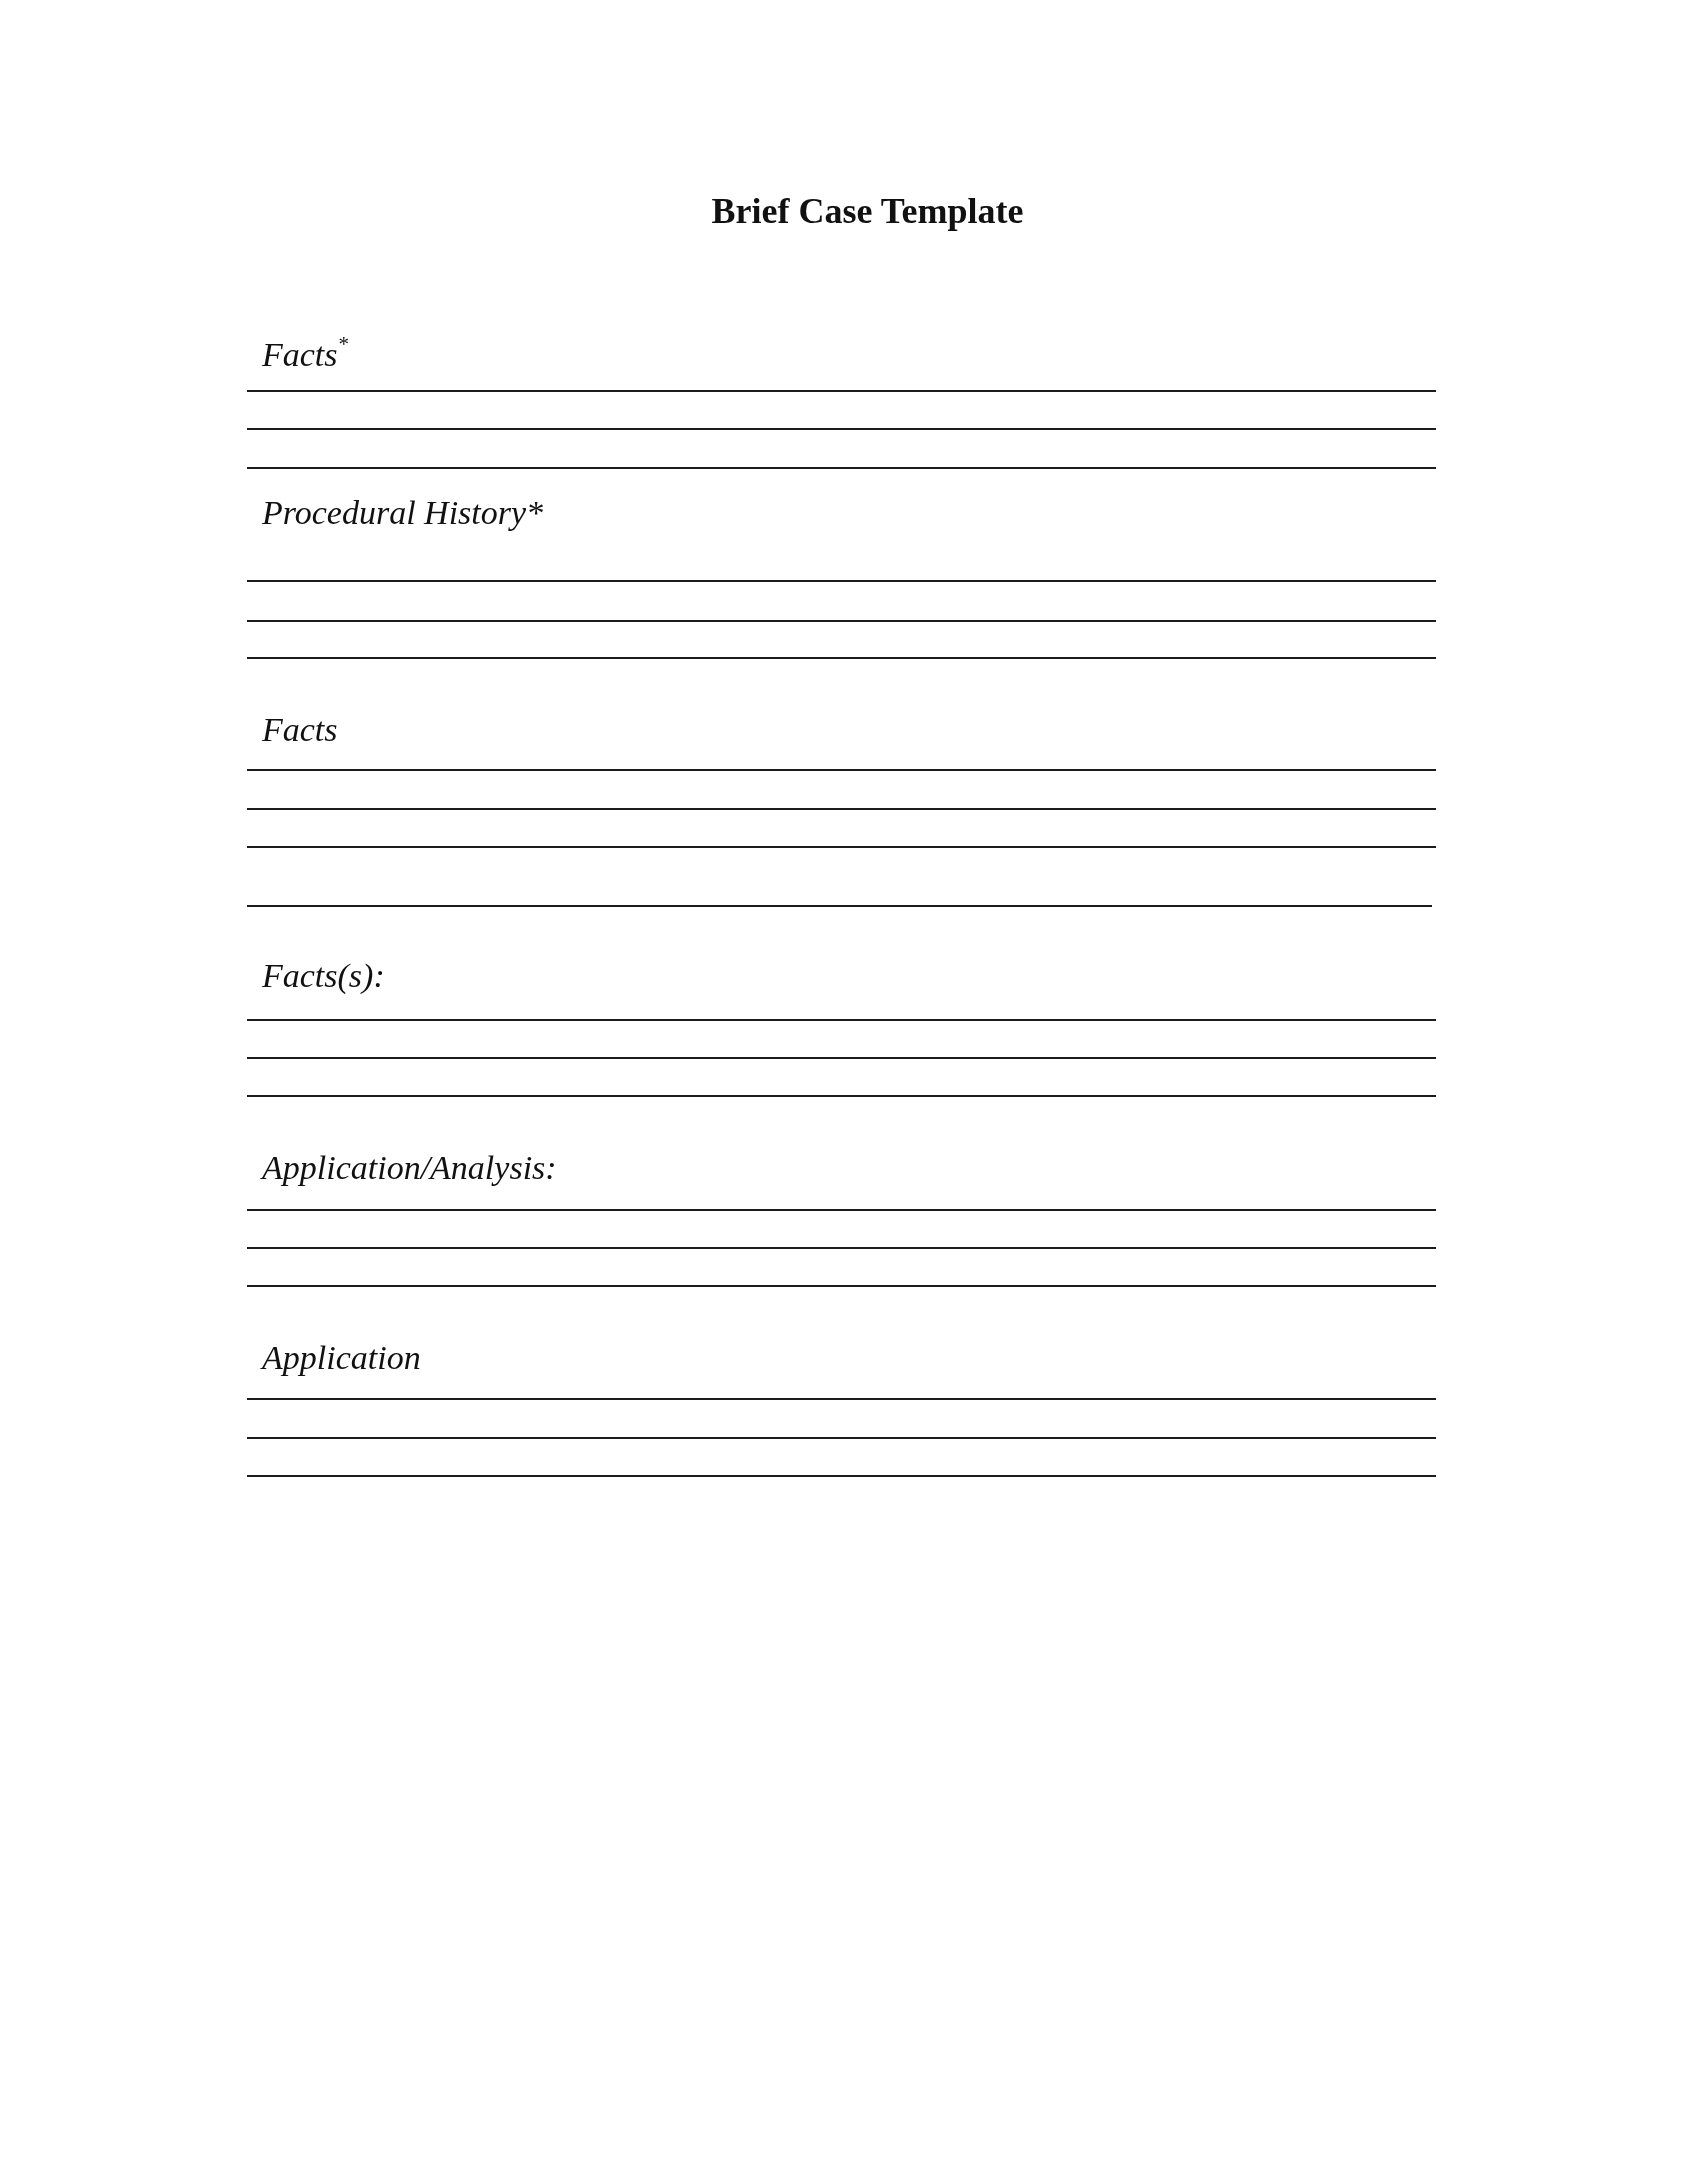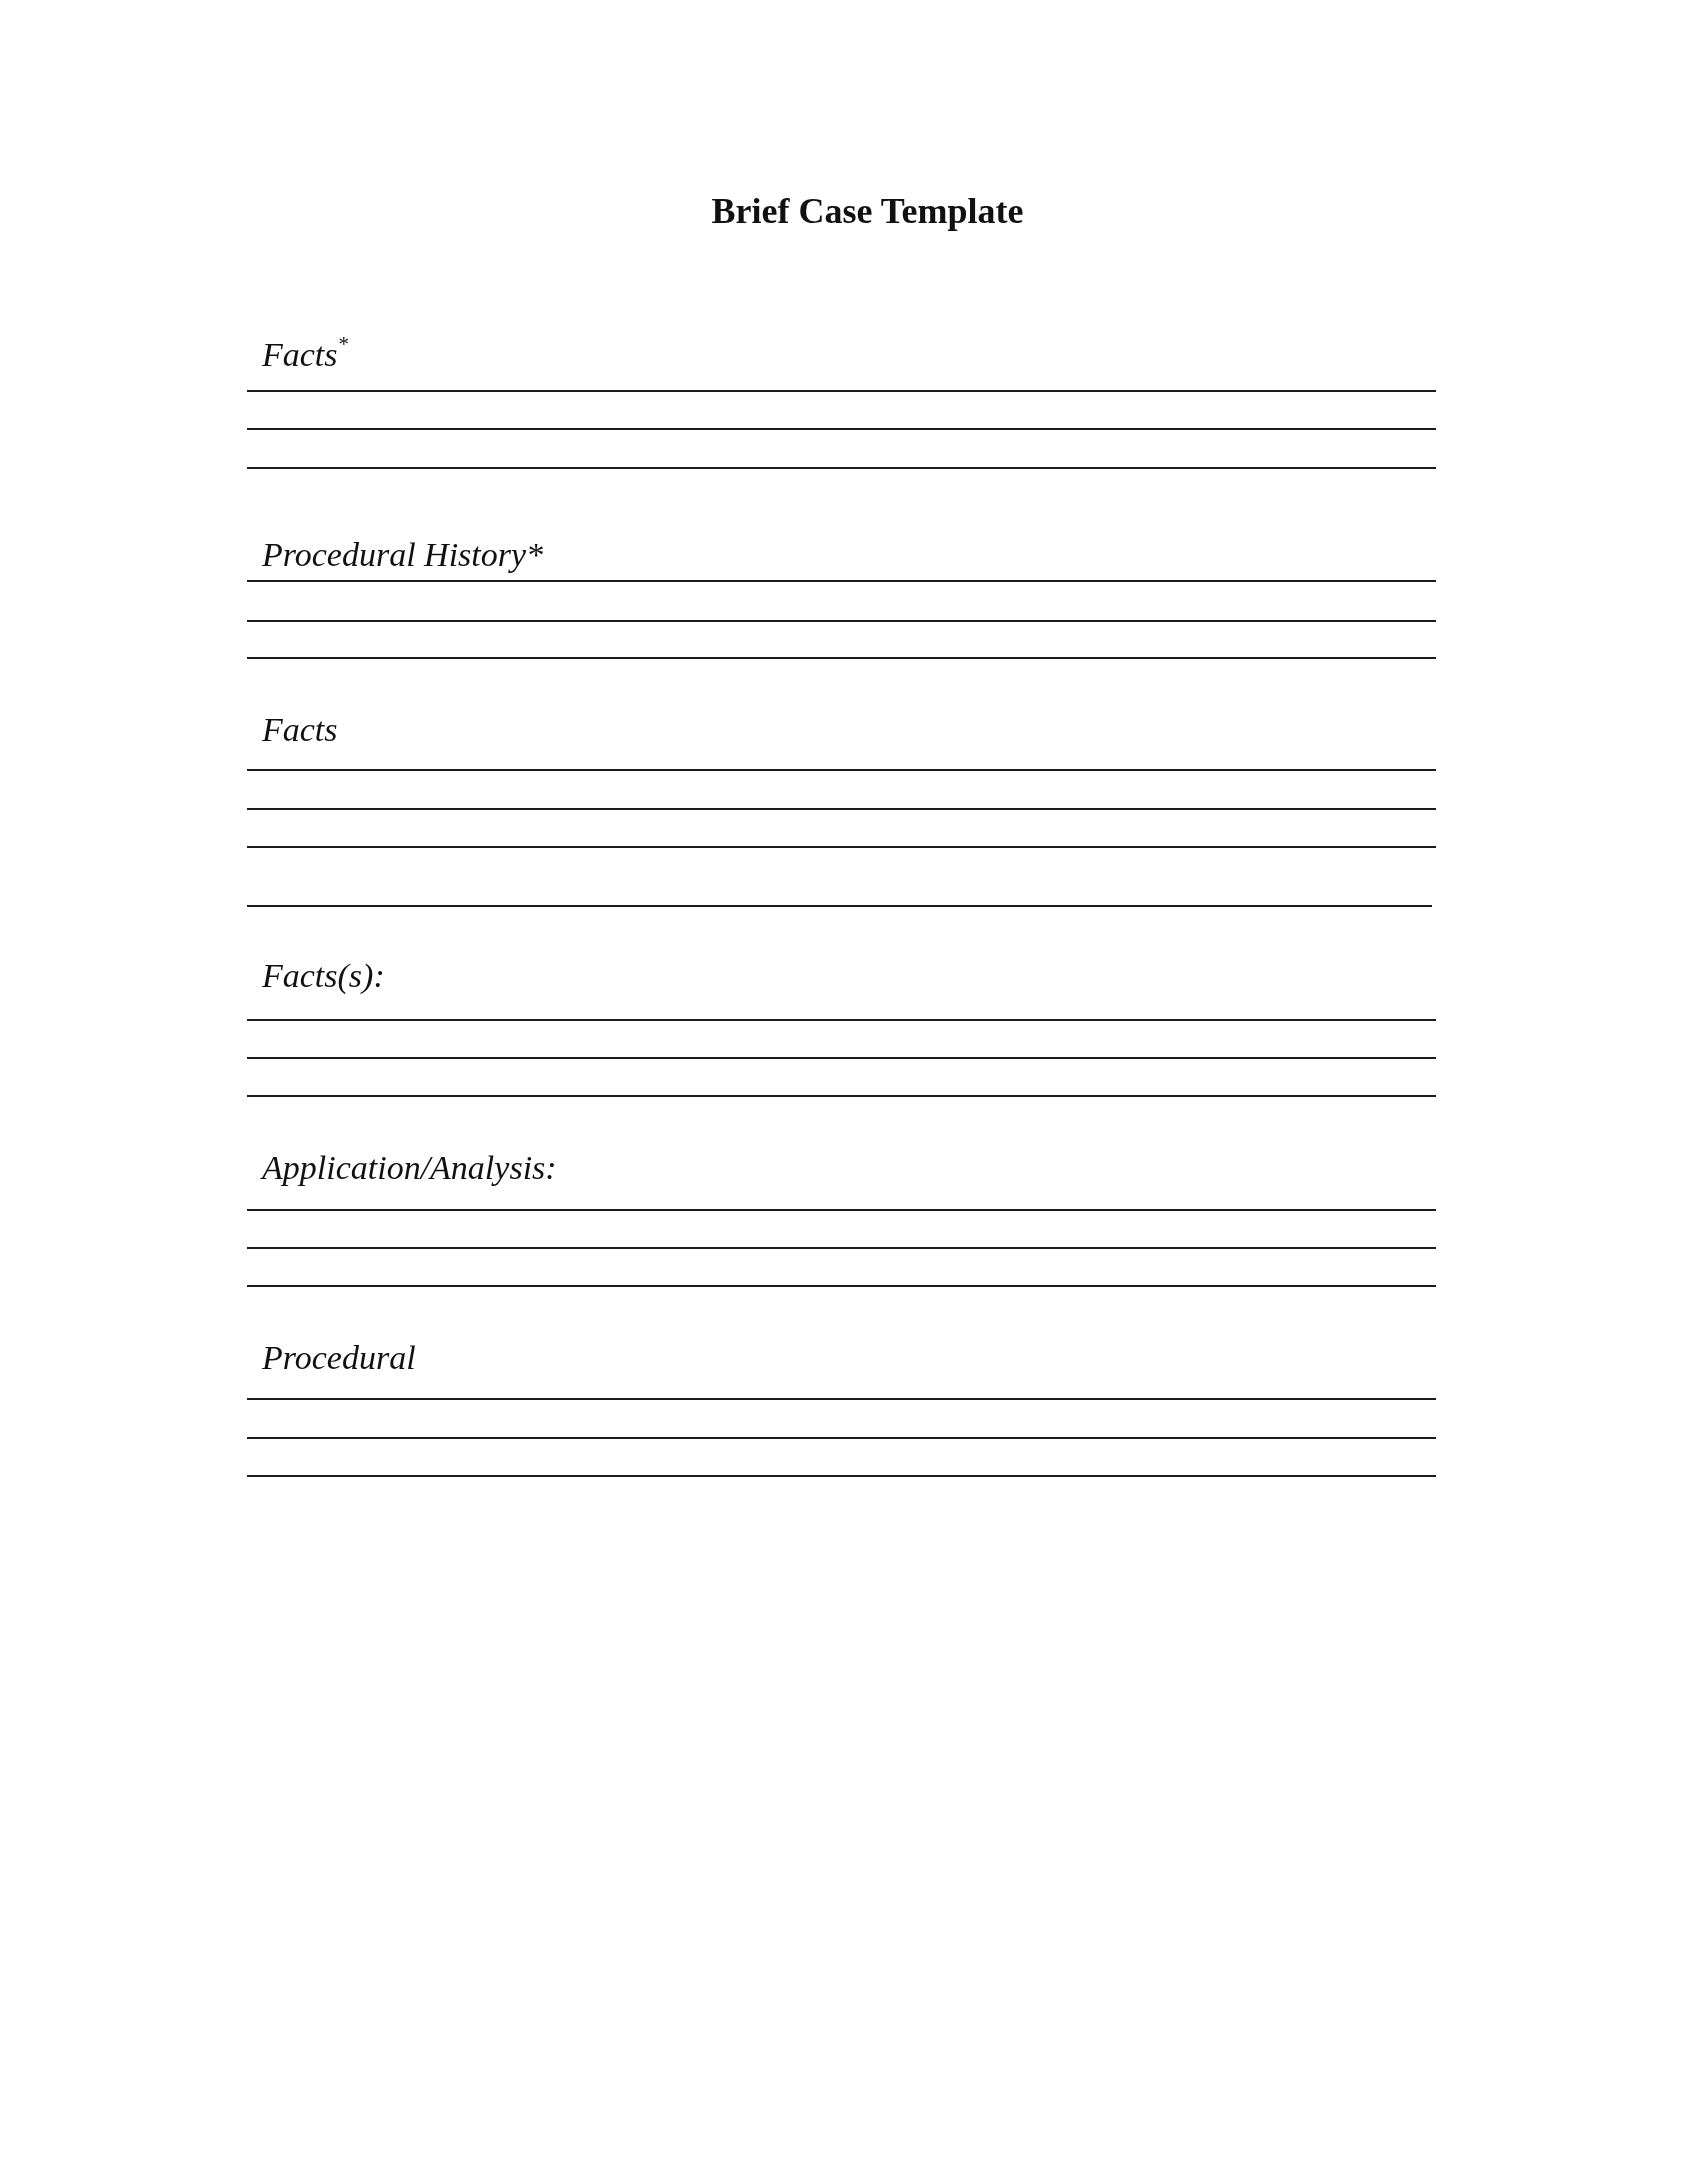--- a/index.html
+++ b/index.html
@@ -62,40 +62,40 @@
 
 <div class="page">
 
   <h1 class="title">Brief Case Template</h1>
 
   <h2 class="heading" style="top:322px"><span>Facts</span><sup class="fn-mark">*</sup></h2>
   <div class="wline" style="top:390px"></div>
   <div class="wline" style="top:428px"></div>
   <div class="wline" style="top:467px"></div>
 
-  <h2 class="heading" style="top:522px"><span>Procedural History*</span></h2>
+  <h2 class="heading" style="top:480px"><span>Procedural History*</span></h2>
   <div class="wline" style="top:580px"></div>
   <div class="wline" style="top:620px"></div>
   <div class="wline" style="top:657px"></div>
 
   <h2 class="heading" style="top:697px"><span>Facts</span></h2>
   <div class="wline" style="top:769px"></div>
   <div class="wline" style="top:808px"></div>
   <div class="wline" style="top:846px"></div>
   <div class="wline short" style="top:905px"></div>
 
   <h2 class="heading" style="top:943px"><span>Facts(s):</span></h2>
   <div class="wline" style="top:1019px"></div>
   <div class="wline" style="top:1057px"></div>
   <div class="wline" style="top:1095px"></div>
 
   <h2 class="heading" style="top:1135px"><span>Application/Analysis:</span></h2>
   <div class="wline" style="top:1209px"></div>
   <div class="wline" style="top:1247px"></div>
   <div class="wline" style="top:1285px"></div>
 
-  <h2 class="heading" style="top:1325px"><span>Procedural</span></h2>
+  <h2 class="heading" style="top:1325px"><span>Application</span></h2>
   <div class="wline" style="top:1398px"></div>
   <div class="wline" style="top:1437px"></div>
   <div class="wline" style="top:1475px"></div>
 
 </div>
 
 
 </body></html>

